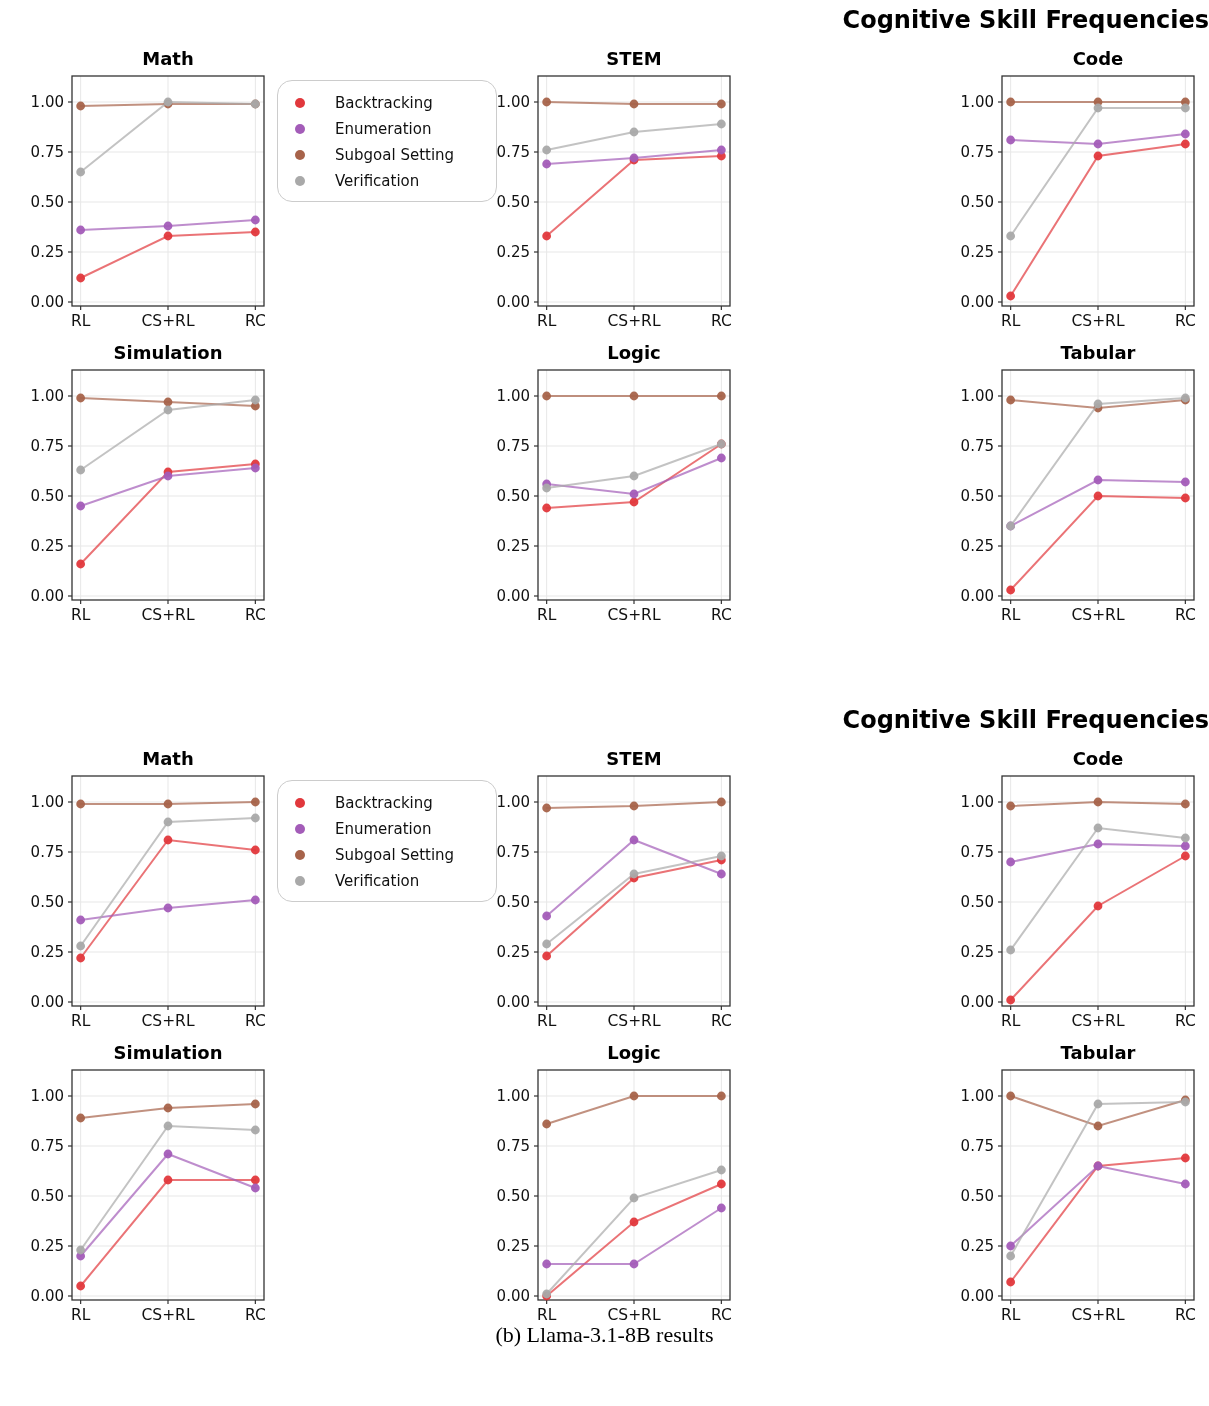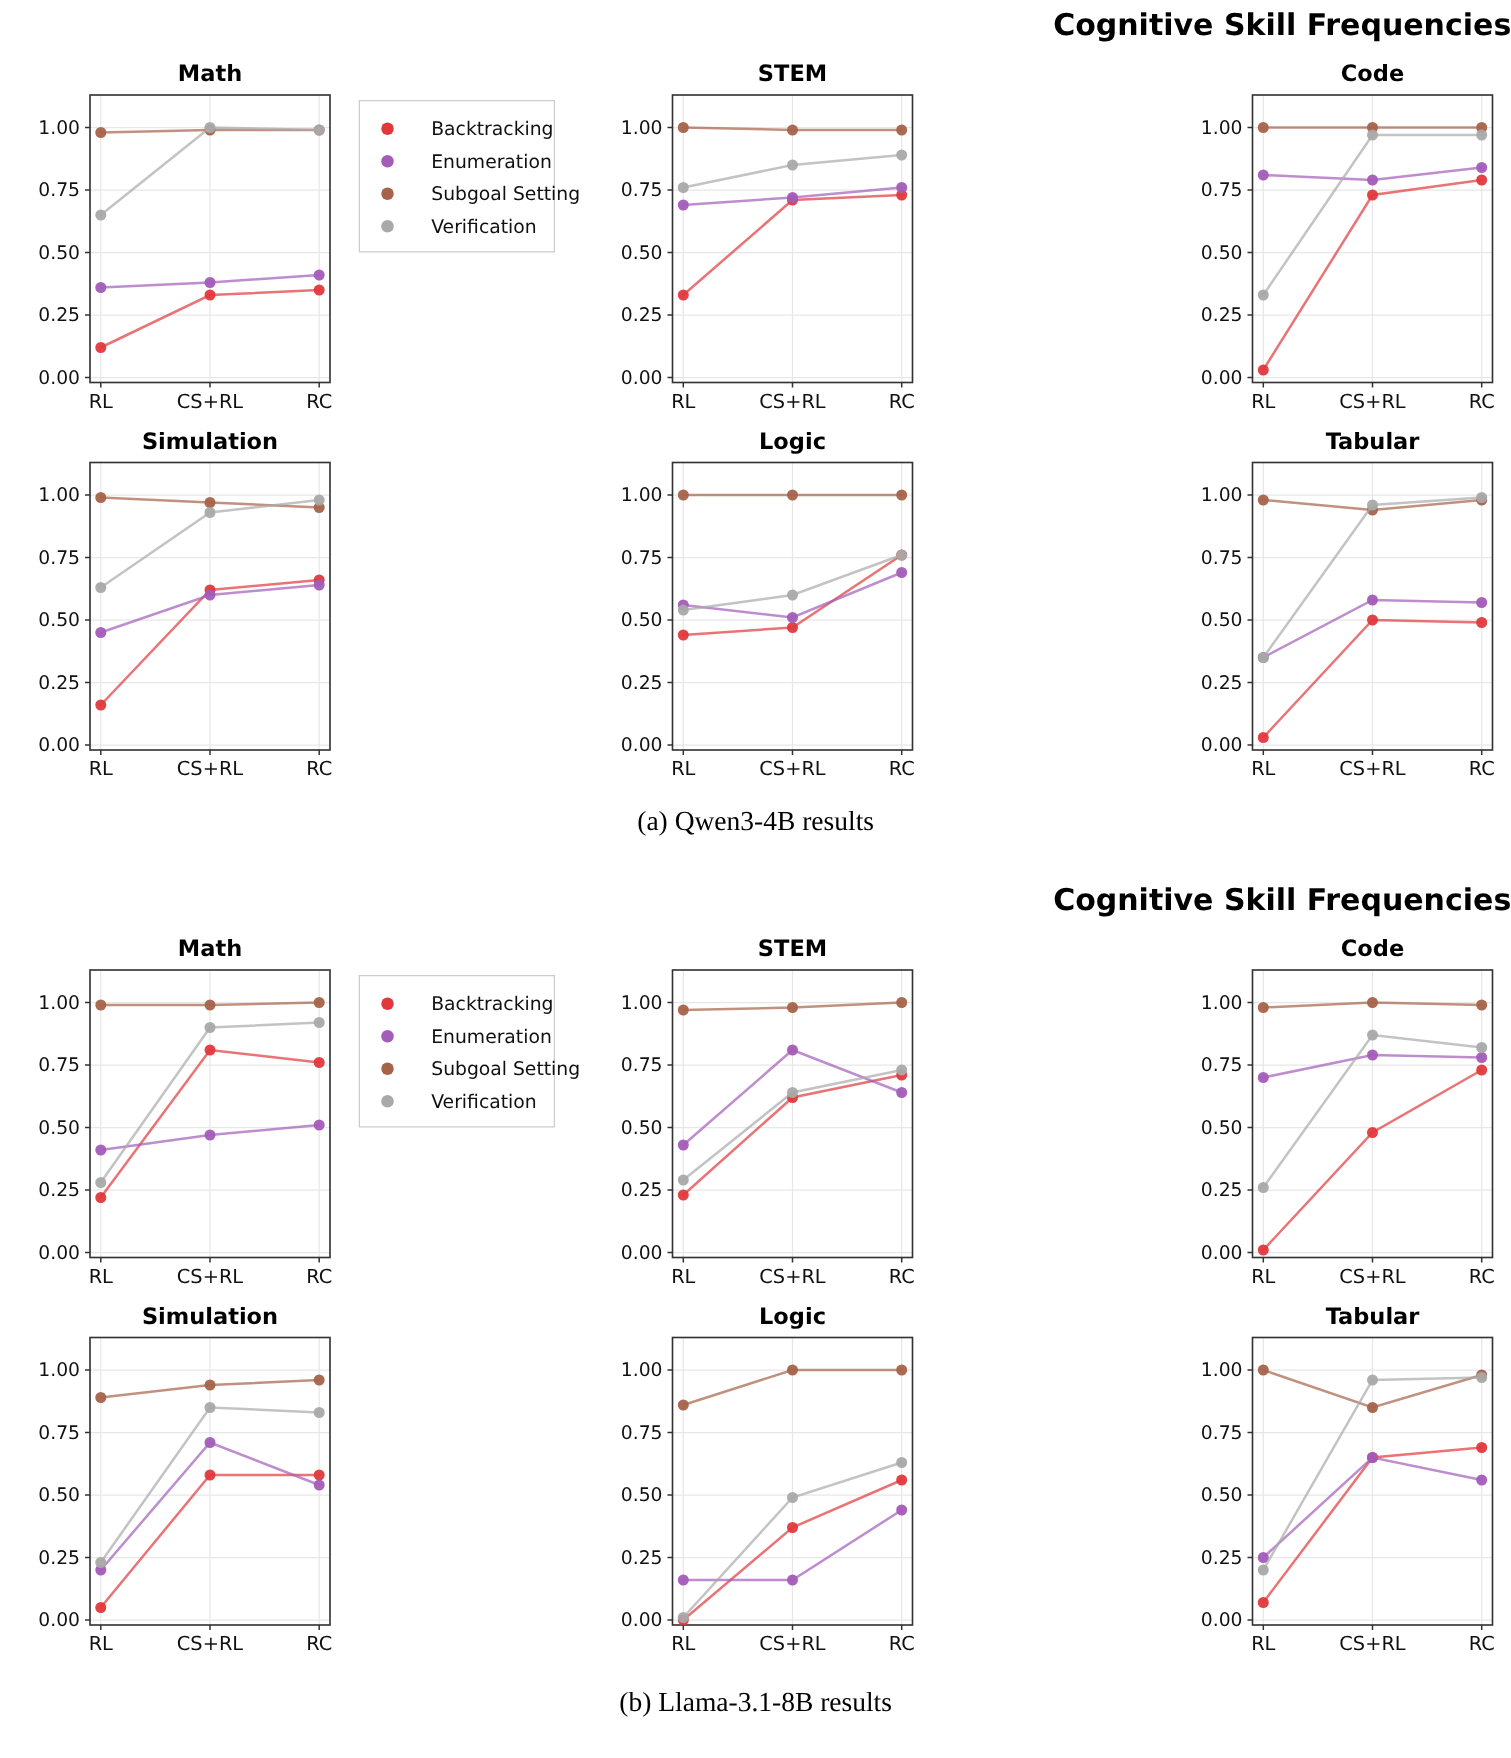--- a/index.html
+++ b/index.html
@@ -6,29 +6,29 @@
   .page{position:relative;width:1209px;height:1406px;background:#ffffff;
         font-family:"DejaVu Sans","Liberation Sans",sans-serif;overflow:hidden;}
   .panel{position:absolute;left:0;width:1209px;}
   #panel-0{top:0;height:700px;}
   #panel-1{top:700px;height:706px;}
   .suptitle{position:absolute;top:6px;left:0;width:1209px;margin:0;text-align:right;
             font-size:24px;font-weight:bold;color:#000;}
   .plots{position:absolute;left:0;top:0;width:100%;height:100%;}
   .subplot{position:absolute;}
   .subplot svg{display:block;}
-  .legend{position:absolute;left:287px;top:80px;width:157px;background:#ffffff;
-          border:1px solid #cccccc;border-radius:0;padding:9px 4px 7px 17px;box-sizing:border-box;}
+  .legend{position:absolute;left:277px;top:80px;width:220px;background:#ffffff;
+          border:1px solid #cccccc;border-radius:15px;padding:9px 4px 7px 17px;box-sizing:border-box;}
   .legend-item{display:flex;align-items:center;height:26px;}
   .legend-dot{width:10px;height:10px;border-radius:50%;margin-right:30px;flex:none;}
   .legend-label{font-size:15px;color:#101010;white-space:nowrap;}
   .caption{position:absolute;left:0;width:1209px;margin:0;text-align:center;
            font-family:"Liberation Serif","DejaVu Serif",serif;font-size:22px;color:#000;}
   #panel-0 .caption{top:644px;}
-  #panel-1 .caption{top:622px;margin-top:27px;}
+  #panel-1 .caption{top:622px;}
 </style>
 </head>
 <body>
 
 <div class="page">
 
   <section class="panel" id="panel-0">
     <h1 class="suptitle">Cognitive Skill Frequencies</h1>
     <div class="plots">
         <div class="subplot" style="left: 28px; top: 46px;">
@@ -319,21 +319,20 @@
         </div>
         <div class="legend-item">
           <span class="legend-dot" style="background: rgb(167, 99, 74);"></span>
           <span class="legend-label">Subgoal Setting</span>
         </div>
         <div class="legend-item">
           <span class="legend-dot" style="background: rgb(169, 169, 169);"></span>
           <span class="legend-label">Verification</span>
         </div>
       </div>
-    <p class="caption">(a) Qwen3-4B results</p>
   </section>
 
   <section class="panel" id="panel-1">
     <h1 class="suptitle">Cognitive Skill Frequencies</h1>
     <div class="plots">
         <div class="subplot" style="left: 28px; top: 46px;">
           <svg width="240" height="295" viewBox="0 0 240 295">
             <line x1="44" x2="236" y1="256" y2="256" stroke="#e7e7e7" stroke-width="1"></line>
             <line x1="44" x2="236" y1="206" y2="206" stroke="#e7e7e7" stroke-width="1"></line>
             <line x1="44" x2="236" y1="156" y2="156" stroke="#e7e7e7" stroke-width="1"></line>

